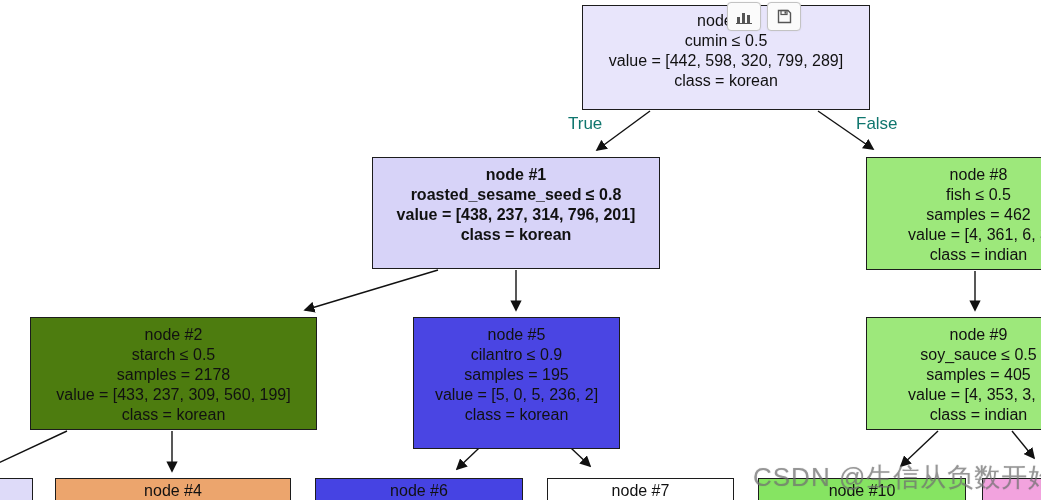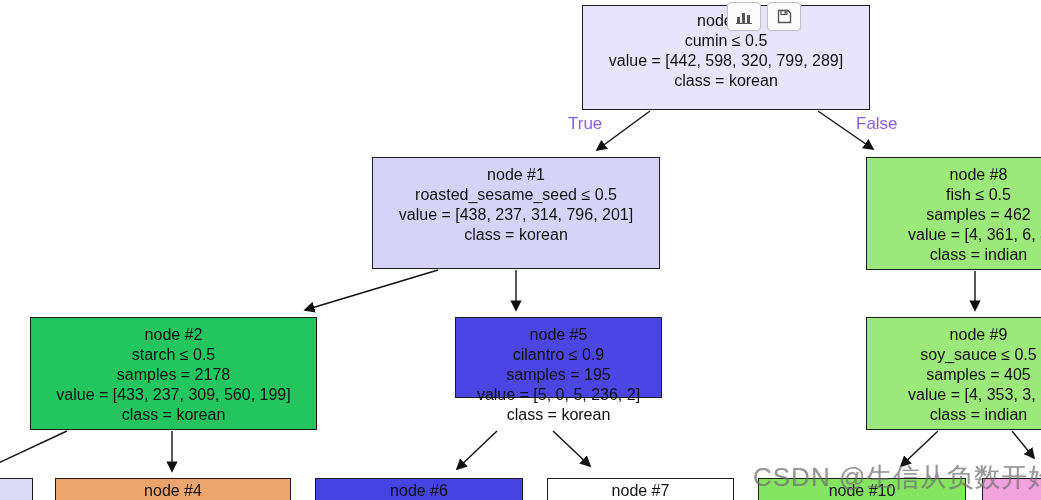--- a/index.html
+++ b/index.html
@@ -12,21 +12,21 @@
   svg.edges{position:absolute;left:0;top:0;width:1041px;height:500px;z-index:1;}
   .node{
     position:absolute;box-sizing:border-box;
     border:1px solid #1c1c1c;
     text-align:center;font-size:16px;line-height:20px;color:#111;
     z-index:2;
   }
   .node.full{padding-top:5px;}
   .node.leafline{padding-top:2px;height:40px;}
   .edge-label{
-    position:absolute;font-size:17px;color:#8b5cf6;z-index:3;
+    position:absolute;font-size:17px;color:#0f766e;z-index:3;
   }
   .overlay-toolbar{
     position:absolute;left:727px;top:2px;z-index:6;display:flex;gap:6px;
   }
   .overlay-btn{
     width:34px;height:29px;background:#fbfbfb;border:1px solid #c3c3c3;
     border-radius:4px;display:flex;align-items:center;justify-content:center;
     padding:0;cursor:pointer;box-shadow:0 0 2px rgba(0,0,0,0.08);
   }
   .overlay-btn svg{display:block;}
@@ -64,44 +64,44 @@
   <span class="edge-label" style="left:568px;top:114px;">True</span>
   <span class="edge-label" style="left:856px;top:114px;">False</span>
 
   <div class="node full" style="left: 582px; top: 5px; width: 288px; height: 105px; background: rgb(232, 229, 251);">
     <div>node #0</div>
     <div>cumin ≤ 0.5</div>
     <div>value = [442, 598, 320, 799, 289]</div>
     <div>class = korean</div>
   </div>
 
-  <div class="node full" style="left: 372px; top: 157px; width: 288px; height: 112px; padding-top: 7px; background: rgb(215, 211, 248);">
+  <div class="node full" style="left: 372px; top: 157px; width: 288px; height: 112px; padding-top: 7px; background: rgb(215, 211, 248); font-weight: bold;">
     <div>node #1</div>
-    <div>roasted_sesame_seed ≤ 0.5</div>
+    <div>roasted_sesame_seed ≤ 0.8</div>
     <div>value = [438, 237, 314, 796, 201]</div>
     <div>class = korean</div>
   </div>
 
   <div class="node full" style="left: 866px; top: 157px; width: 225px; height: 113px; padding-top: 7px; background: rgb(157, 232, 123);">
     <div>node #8</div>
     <div>fish ≤ 0.5</div>
     <div>samples = 462</div>
     <div>value = [4, 361, 6, 3</div>
     <div>class = indian</div>
   </div>
 
-  <div class="node full" style="left: 30px; top: 317px; width: 287px; height: 113px; padding-top: 7px; background: #22c55e;">
+  <div class="node full" style="left: 30px; top: 317px; width: 287px; height: 113px; padding-top: 7px; background: #4d7c0f;">
     <div>node #2</div>
     <div>starch ≤ 0.5</div>
     <div>samples = 2178</div>
     <div>value = [433, 237, 309, 560, 199]</div>
     <div>class = korean</div>
   </div>
 
-  <div class="node full" style="left: 413px; top: 317px; width: 207px; height: 81px; padding-top: 7px; background: rgb(74, 69, 227); margin-left: 42px;">
+  <div class="node full" style="left: 413px; top: 317px; width: 207px; height: 132px; padding-top: 7px; background: rgb(74, 69, 227);">
     <div>node #5</div>
     <div>cilantro ≤ 0.9</div>
     <div>samples = 195</div>
     <div>value = [5, 0, 5, 236, 2]</div>
     <div>class = korean</div>
   </div>
 
   <div class="node full" style="left: 866px; top: 317px; width: 225px; height: 113px; padding-top: 7px; background: rgb(157, 232, 123);">
     <div>node #9</div>
     <div>soy_sauce ≤ 0.5</div>

